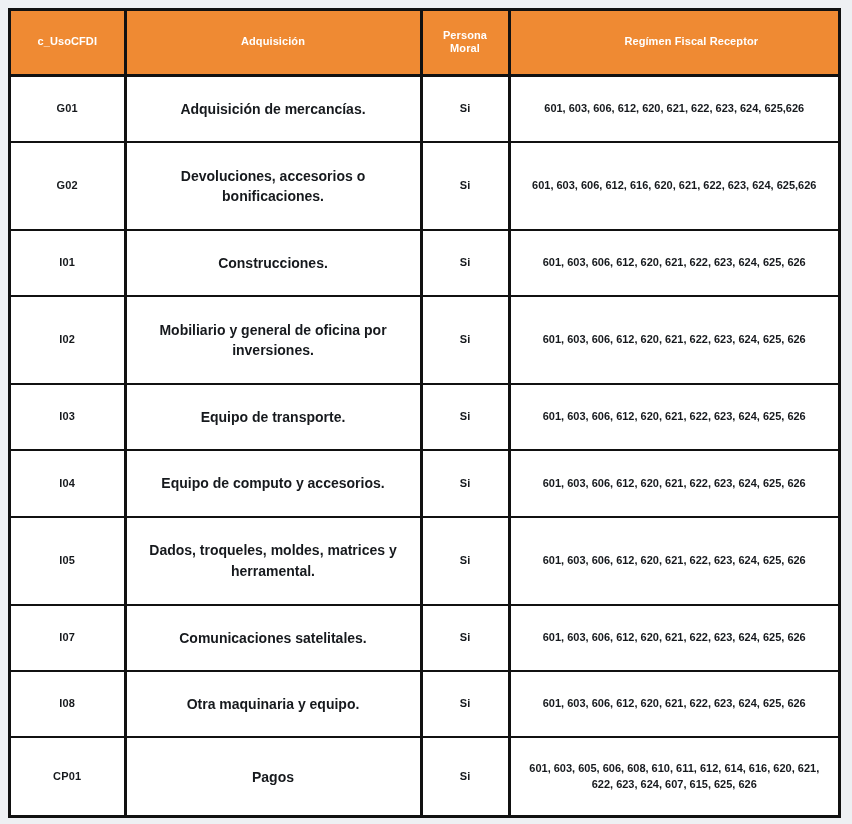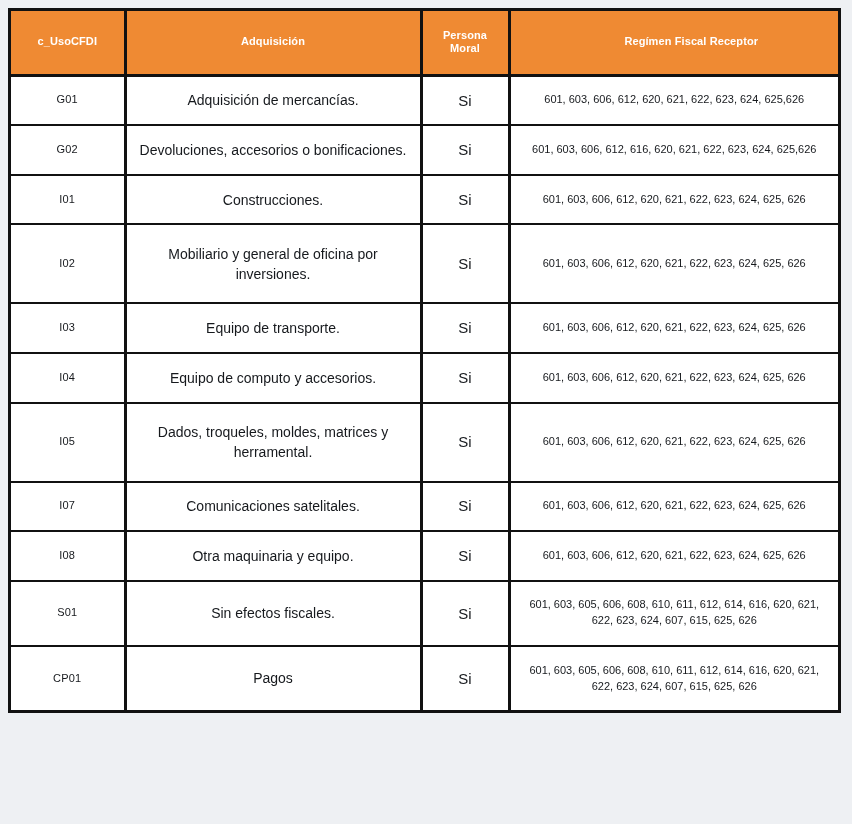--- a/index.html
+++ b/index.html
@@ -18,21 +18,21 @@
     width: 852px;
     height: 824px;
     background: #eef0f3;
     box-sizing: border-box;
   }
   #table-wrap {
     position: absolute;
     left: 8px;
     top: 8px;
     width: 833px;
-    height: 705px;
+    height: 810px;
     box-sizing: border-box;
     background: #ffffff;
     border: 3px solid #111111;
   }
   table.cfdi-table {
     width: 100%;
     height: 100%;
     border-collapse: collapse;
     table-layout: fixed;
     background: #ffffff;
@@ -56,35 +56,35 @@
     border-bottom: 3px solid #111111;
     box-sizing: border-box;
     letter-spacing: 0.1px;
   }
   thead th:last-child { border-right: none; padding-left: 40px; }
 
   tbody td {
     text-align: center;
     vertical-align: middle;
     font-size: 10.5px;
-    font-weight: normal;
+    font-weight: bold;
     color: #16191d;
-    padding: 4px 8px;
+    padding: 20px 8px;
     border-right: 3px solid #111111;
     border-bottom: 2px solid #111111;
     box-sizing: border-box;
     line-height: 1.45;
     word-wrap: break-word;
   }
   tbody td:last-child { border-right: none; }
   tbody tr:last-child td { border-bottom: none; }
 
   td.code-cell { font-size: 11px; letter-spacing: 0.2px; }
   td.desc-cell { font-size: 14px; }
-  td.moral-cell { font-size: 15px; text-align: center; }
+  td.moral-cell { font-size: 11px; text-align: center; }
   td.regimen-cell { font-size: 11px; }
 </style>
 </head>
 <body>
 
 <div id="page">
   <div id="table-wrap">
     <table class="cfdi-table">
       <colgroup>
         <col class="c1">
@@ -152,26 +152,20 @@
             <td class="moral-cell">Si</td>
             <td class="regimen-cell">601, 603, 606, 612, 620, 621, 622, 623, 624, 625, 626</td>
           </tr>
           <tr>
             <td class="code-cell">I08</td>
             <td class="desc-cell">Otra maquinaria y equipo.</td>
             <td class="moral-cell">Si</td>
             <td class="regimen-cell">601, 603, 606, 612, 620, 621, 622, 623, 624, 625, 626</td>
           </tr>
           <tr>
-            <td class="code-cell">S01</td>
-            <td class="desc-cell">Sin efectos fiscales.</td>
-            <td class="moral-cell">Si</td>
-            <td class="regimen-cell">601, 603, 605, 606, 608, 610, 611, 612, 614, 616, 620, 621, 622, 623, 624, 607, 615, 625, 626</td>
-          </tr>
-          <tr>
             <td class="code-cell">CP01</td>
             <td class="desc-cell">Pagos</td>
             <td class="moral-cell">Si</td>
             <td class="regimen-cell">601, 603, 605, 606, 608, 610, 611, 612, 614, 616, 620, 621, 622, 623, 624, 607, 615, 625, 626</td>
           </tr>
         </tbody>
     </table>
   </div>
 </div>
 

